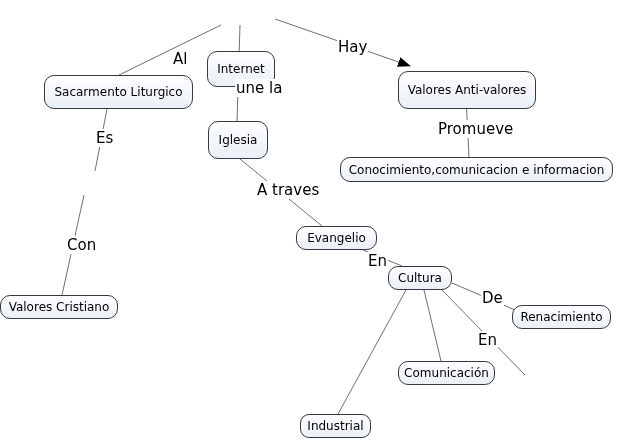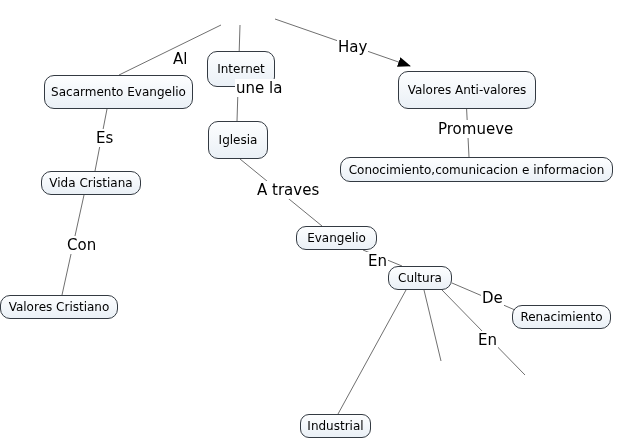--- a/index.html
+++ b/index.html
@@ -67,29 +67,29 @@
     <line x1="240" y1="159" x2="322" y2="226"></line>
     <line x1="84" y1="195" x2="62" y2="295"></line>
     <line x1="363" y1="250" x2="402" y2="266"></line>
     <line x1="452" y1="283" x2="515" y2="310"></line>
     <line x1="424" y1="290" x2="441" y2="361"></line>
     <line x1="442" y1="290" x2="525" y2="375"></line>
     <line x1="406" y1="290" x2="338" y2="414"></line>
   </svg>
 
   <div class="node" style="left:207px; top:3px;   width:68px;  height:36px;margin-top:48px;">Internet</div>
-  <div class="node" style="left:44px;  top:75px;  width:149px; height:34px;">Sacarmento Evangelio</div>
+  <div class="node" style="left:44px;  top:75px;  width:149px; height:34px;">Sacarmento Liturgico</div>
   <div class="node" style="left:398px; top:71px;  width:138px; height:38px;">Valores Anti-valores</div>
   <div class="node" style="left:208px; top:121px; width:60px;  height:38px;">Iglesia</div>
   <div class="node" style="left:340px; top:157px; width:273px; height:25px;">Conocimiento,comunicacion e informacion</div>
-  <div class="node" style="left:41px;  top:171px; width:100px; height:24px;">Vida Cristiana</div>
   <div class="node" style="left:296px; top:226px; width:81px;  height:24px;">Evangelio</div>
   <div class="node" style="left:0px;   top:295px; width:118px; height:24px;">Valores Cristiano</div>
   <div class="node" style="left:388px; top:266px; width:64px;  height:24px;">Cultura</div>
   <div class="node" style="left:512px; top:305px; width:99px;  height:24px;">Renacimiento</div>
+  <div class="node" style="left:398px; top:361px; width:97px;  height:24px;">Comunicación</div>
   <div class="node" style="left:300px; top:414px; width:71px;  height:24px;border-radius:9px;">Industrial</div>
 
   <span class="edge-label" style="left:172px; top:50px;">Al</span>
   <span class="edge-label" style="left:337px; top:38px;">Hay</span>
   <span class="edge-label" style="left:235px; top:79px;">une la</span>
   <span class="edge-label" style="left:95px;  top:129px;">Es</span>
   <span class="edge-label" style="left:437px; top:120px;">Promueve</span>
   <span class="edge-label" style="left:256px; top:181px;">A traves</span>
   <span class="edge-label" style="left:66px;  top:236px;">Con</span>
   <span class="edge-label" style="left:367px; top:252px;">En</span>

